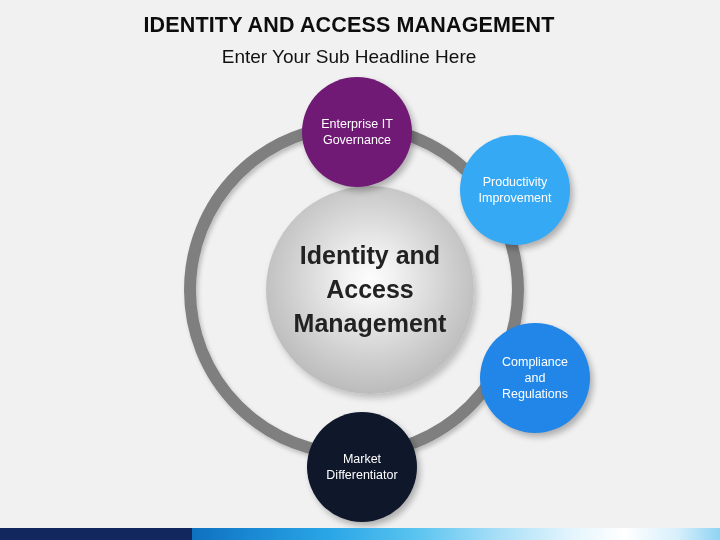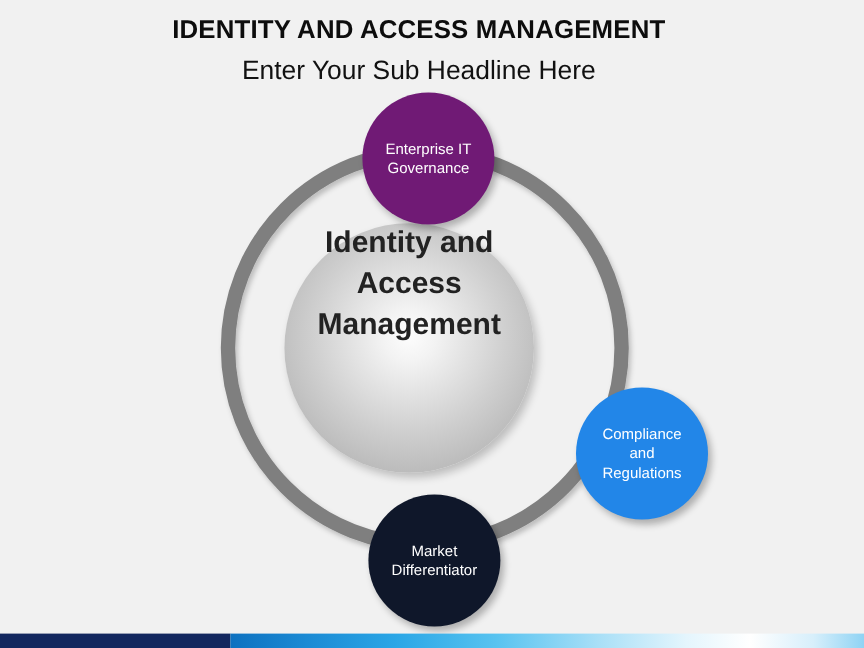--- a/index.html
+++ b/index.html
@@ -36,21 +36,21 @@
   #title {
     font-size: 21.5px;
     font-weight: bold;
     color: #0d0d0d;
     letter-spacing: 0.15px;
     line-height: 1.1;
     white-space: nowrap;
   }
   #subtitle {
     margin-top: 9px;
-    font-size: 22px;
+    font-size: 19px;
     font-weight: normal;
     color: #111111;
     line-height: 1.1;
     white-space: nowrap;
   }
 
   
   #diagram {
     position: absolute;
     left: 0;
@@ -63,34 +63,34 @@
     left: 0; top: 0;
     width: 720px;
     height: 540px;
   }
 
   
   #hub {
     position: absolute;
     width: 208px;
     height: 208px;
-    left: 237px;
+    left: 266px;
     top: 186px;
     border-radius: 50%;
     background: radial-gradient(circle at 50% 45%,
                 #fdfdfd 0%,
                 #f3f3f3 14%,
                 #e2e2e2 32%,
                 #cfcfcf 52%,
                 #bdbdbd 72%,
                 #b2b2b2 88%,
                 #ababab 100%);
     box-shadow: 3px 4px 7px rgba(0,0,0,0.22);
     display: flex;
-    align-items: flex-start;
+    align-items: center;
     justify-content: center;
     z-index: 6;
   }
   #hub-label {
     font-size: 25px;
     font-weight: bold;
     color: #222222;
     text-align: center;
     line-height: 1.35;
     padding: 0 14px;
@@ -183,20 +183,26 @@
       </div>
     </div>
 
     <div class="node" id="node-enterprise-it-governance" style="left: 302px; top: 77px; background: #701a75;">
       <div class="node-label">
         <span>Enterprise IT</span><br>
         <span>Governance</span>
       </div>
     </div>
 
+    <div class="node" id="node-productivity-improvement" style="left: 460px; top: 135px; background: rgb(54, 169, 244);">
+      <div class="node-label">
+        <span>Productivity</span><br>
+        <span>Improvement</span>
+      </div>
+    </div>
 
     <div class="node" id="node-compliance-and-regulations" style="left: 480px; top: 323px; background: rgb(34, 134, 232);">
       <div class="node-label">
         <span>Compliance</span><br>
         <span>and</span><br>
         <span>Regulations</span>
       </div>
     </div>
 
     <div class="node" id="node-market-differentiator" style="left: 307px; top: 412px; background: #0f172a;">

